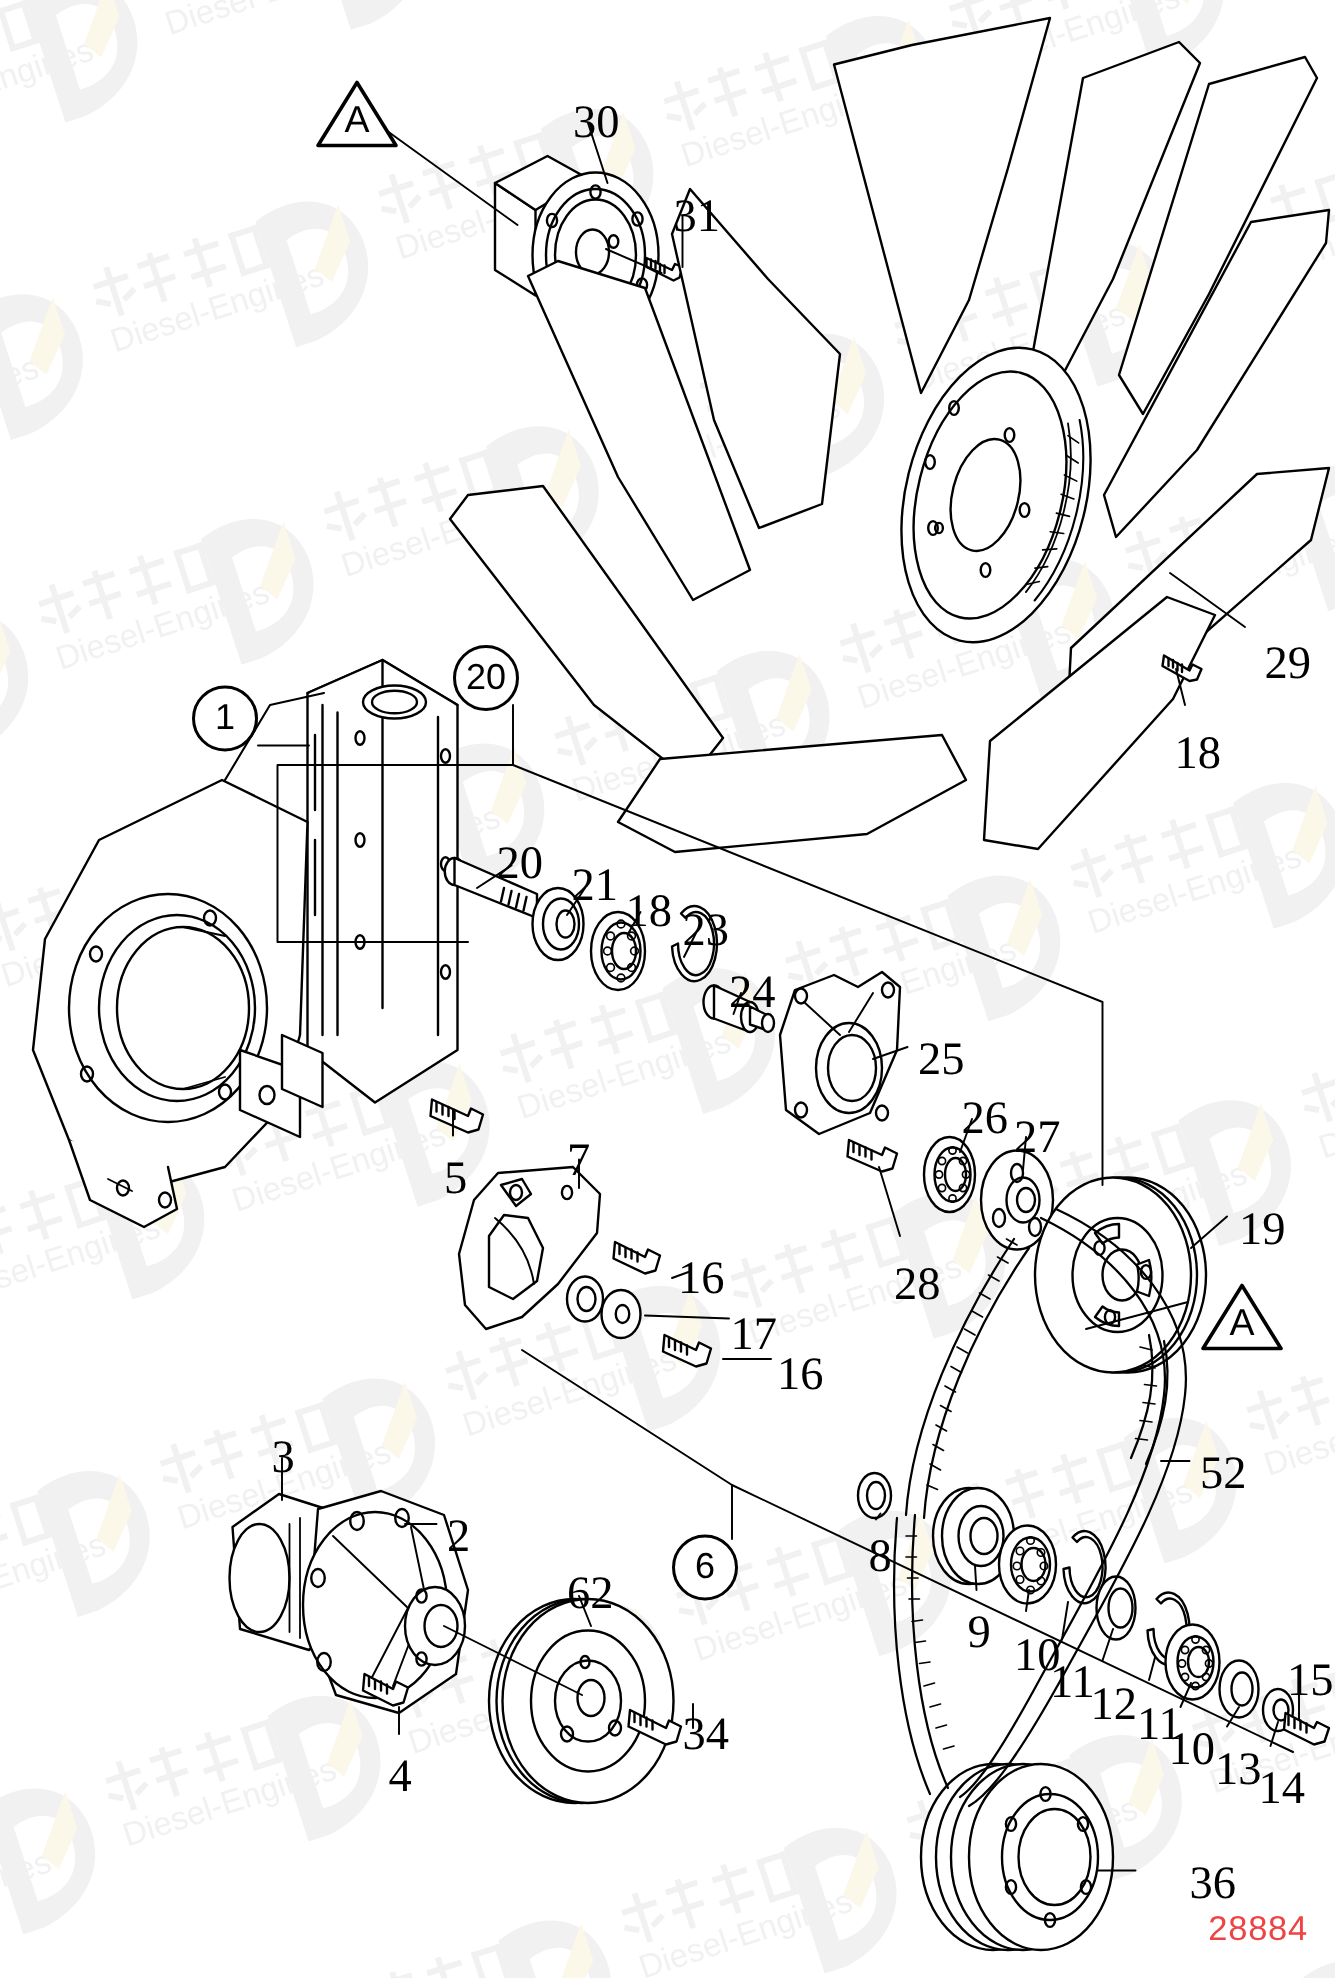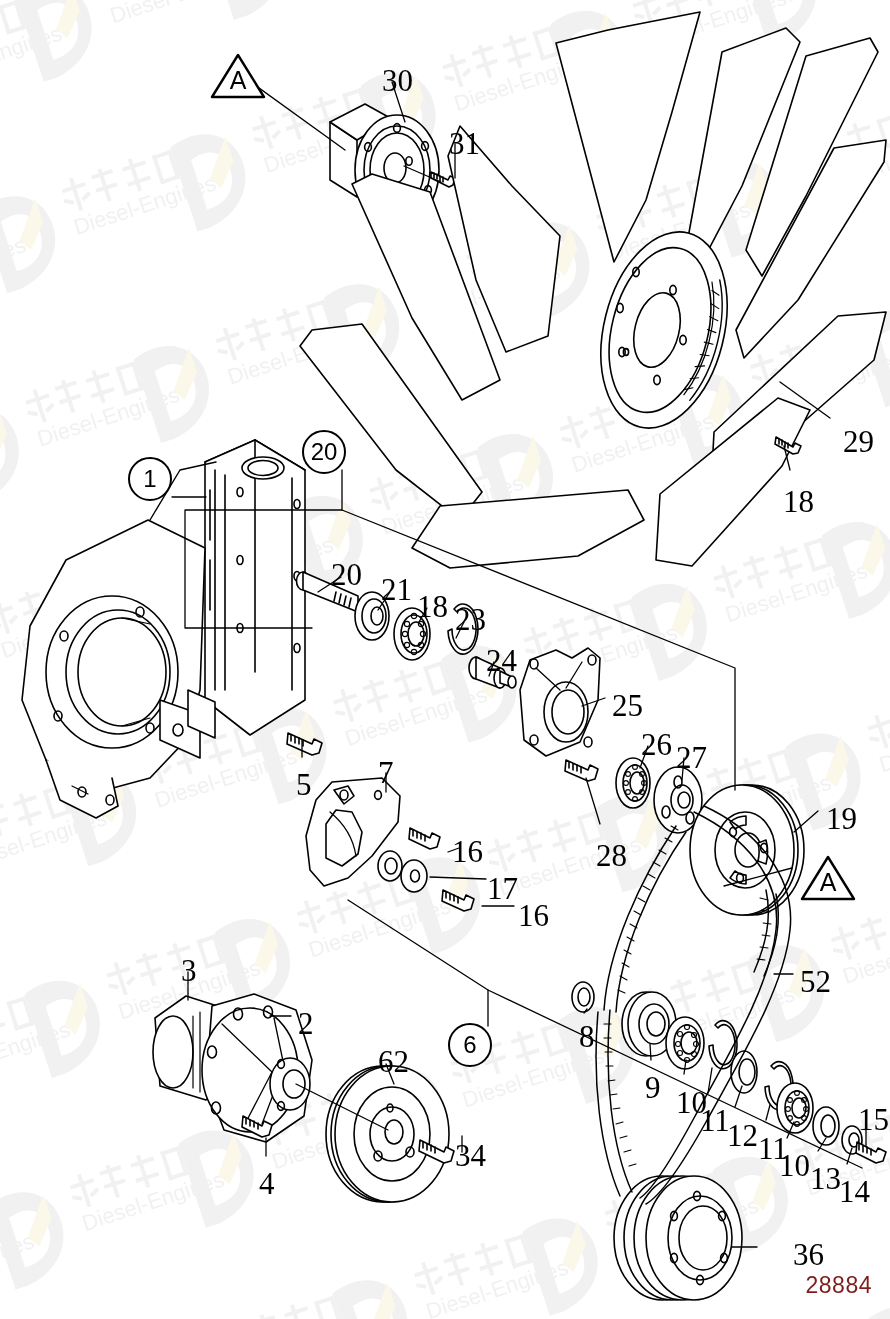--- a/index.html
+++ b/index.html
@@ -18,21 +18,21 @@
   
   #labels{position:absolute;inset:0;z-index:3;}
   .lbl{position:absolute;font-family:Liberation Serif, serif;font-size:31px;
        color:#000;line-height:1;white-space:nowrap;}
   .circ{position:absolute;width:40px;height:40px;border:2.1px solid #000;border-radius:50%;
         background:#fff;display:flex;align-items:center;justify-content:center;
         font-size:24px;font-family:"Liberation Sans",sans-serif;color:#000;}
   .tri{position:absolute;width:56px;height:48px;}
   .tri span{position:absolute;left:0;top:14px;width:56px;text-align:center;
             font-size:25px;font-family:"Liberation Sans",sans-serif;color:#000;}
-  #drawnum{position:absolute;right:18px;bottom:20px;font-size:23px;letter-spacing:.5px;color:#7f1d1d;}
+  #drawnum{position:absolute;right:18px;bottom:20px;font-size:23px;letter-spacing:.5px;color:#ef4444;}
 </style>
 </head>
 <body>
 
 <div id="page">
 
   <div id="watermark">
     <svg viewBox="0 0 890 1319" xmlns="http://www.w3.org/2000/svg">
       <defs>
         <g id="wmtile">

